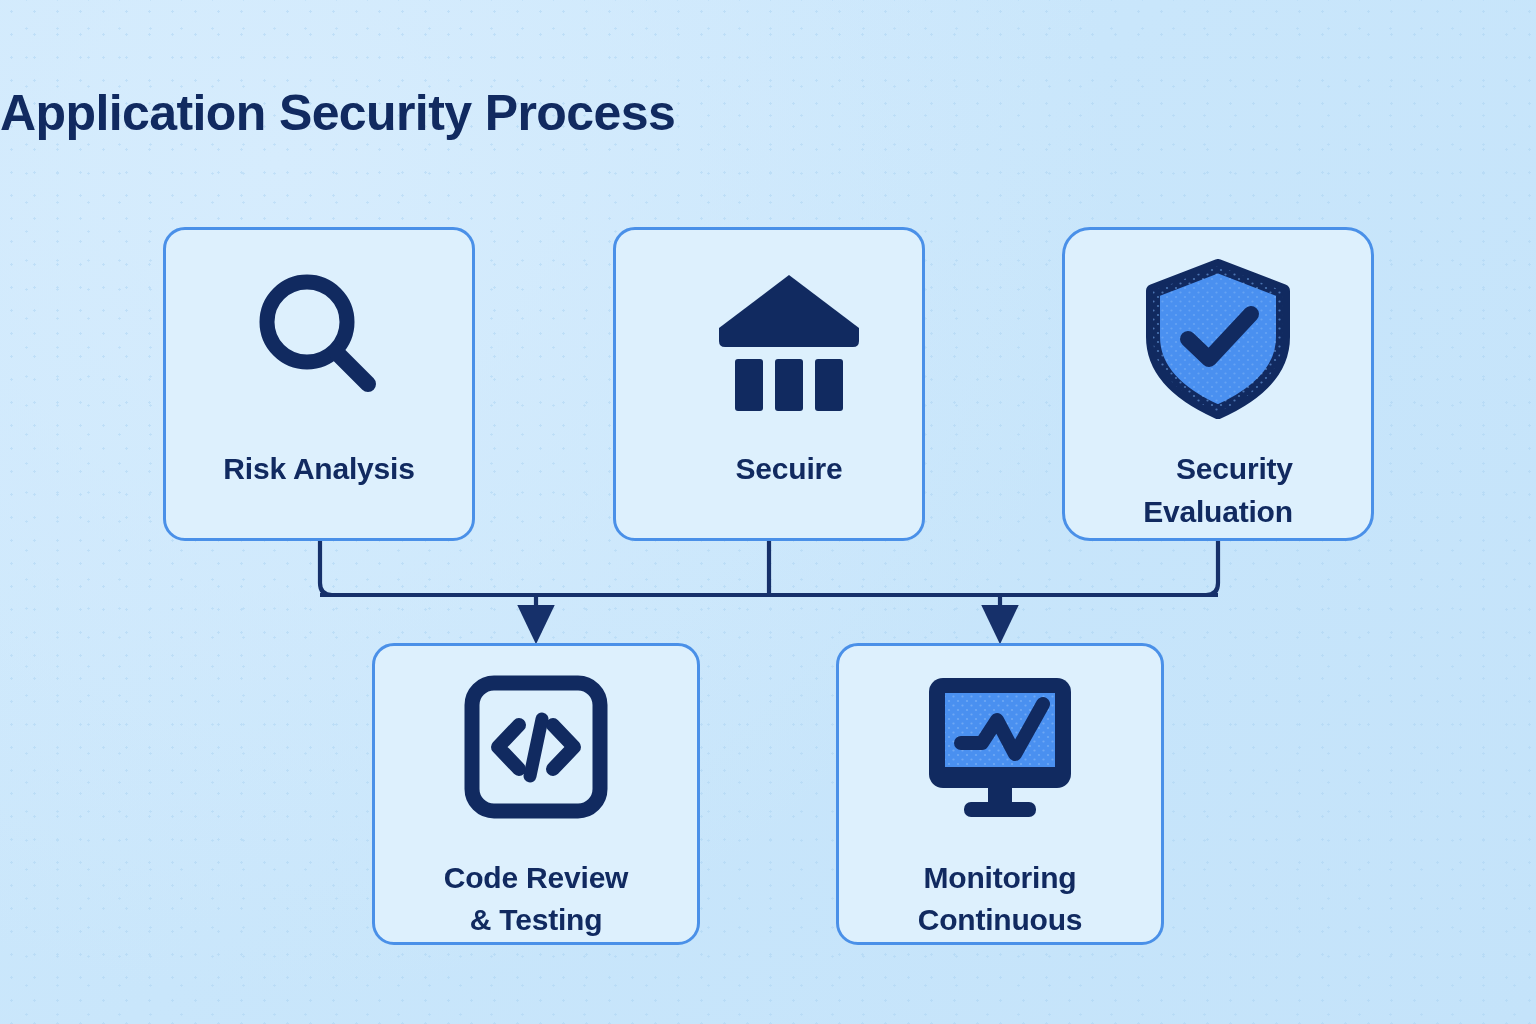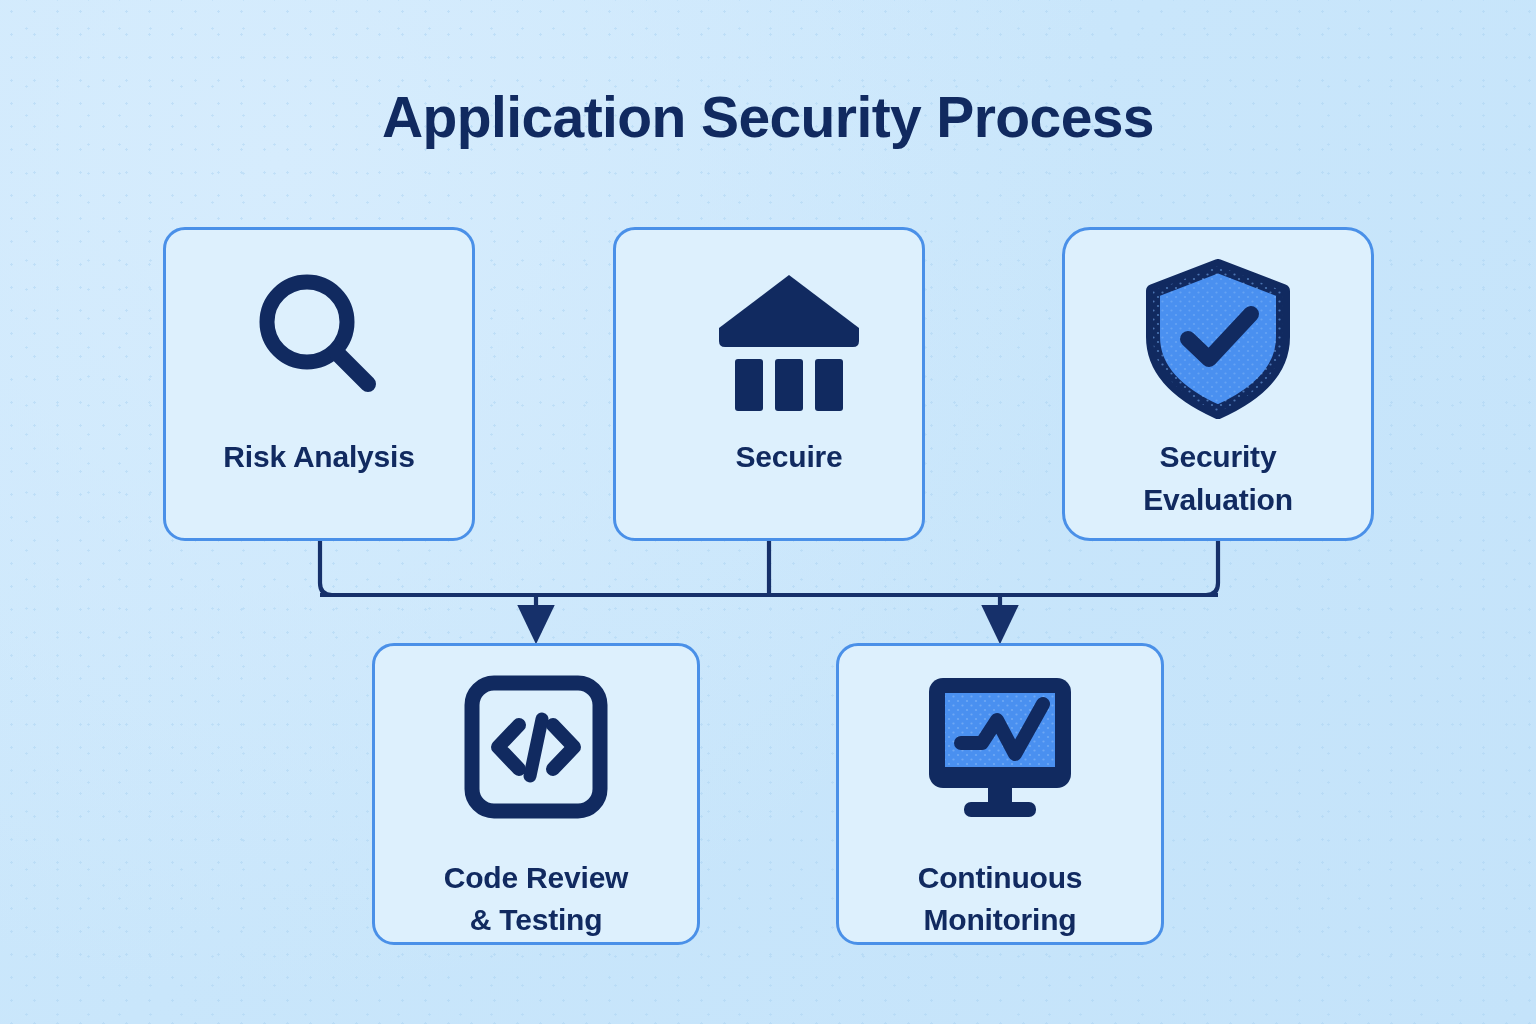--- a/index.html
+++ b/index.html
@@ -35,22 +35,22 @@
       radial-gradient(#a9d2f2 1px, transparent 1.3px);
     background-size: 23px 23px, 31px 29px;
     background-position: 0 0, 11px 14px;
   }
 
   #title {
     position: absolute;
     top: 84px;
     left: 0;
     width: 1536px;
-    text-align: center;
-    font-size: 57px;
+    text-align: left;
+    font-size: 50px;
     font-weight: bold;
     letter-spacing: -0.6px;
     color: #112a60;
     white-space: nowrap;
   }
 
   .card {
     position: absolute;
     box-sizing: border-box;
     background: #ddf0fd;
@@ -73,21 +73,21 @@
     font-size: 30px;
     font-weight: bold;
     line-height: 1.42;
     color: #112a60;
     letter-spacing: -0.2px;
   }
 
   
   .card.top { width: 312px; height: 314px; top: 227px; }
   .card.top .card-icon { height: 190px; margin-top: 14px; }
-  .card.top .card-label { margin-top: 2px; }
+  .card.top .card-label { margin-top: 14px; text-align: right; }
 
   #card-risk         { left: 163px; }
   #card-architecture { left: 613px; padding-left: 40px; }
   #card-evaluation   { left: 1062px; border-radius: 28px; }
 
   
   .card.bottom { width: 328px; height: 302px; top: 643px; gap: 24px; }
   .card.bottom .card-icon { height: 178px; margin-top: 16px; }
   .card.bottom .card-label { margin-top: 0; }
 
@@ -206,18 +206,18 @@
         </defs>
         <rect x="9" y="6" width="142" height="110" rx="14" fill="#112a60"></rect>
         <rect x="25" y="21" width="110" height="74" fill="#4a90f0"></rect>
         <rect x="25" y="21" width="110" height="74" fill="url(#dots-screen)" opacity=".55"></rect>
         <path d="M41 71 L62 71 L77 48 L95 82 L123 32" fill="none" stroke="#112a60" stroke-width="14" stroke-linecap="round" stroke-linejoin="round"></path>
         <rect x="68" y="116" width="24" height="17" fill="#112a60"></rect>
         <rect x="44" y="130" width="72" height="15" rx="7" fill="#112a60"></rect>
       </svg>
     </div>
     <div class="card-label">
+      <div>Monitoring</div>
       <div>Continuous</div>
-      <div>Monitoring</div>
     </div>
   </div>
 
 </div>
 
 </body></html>

